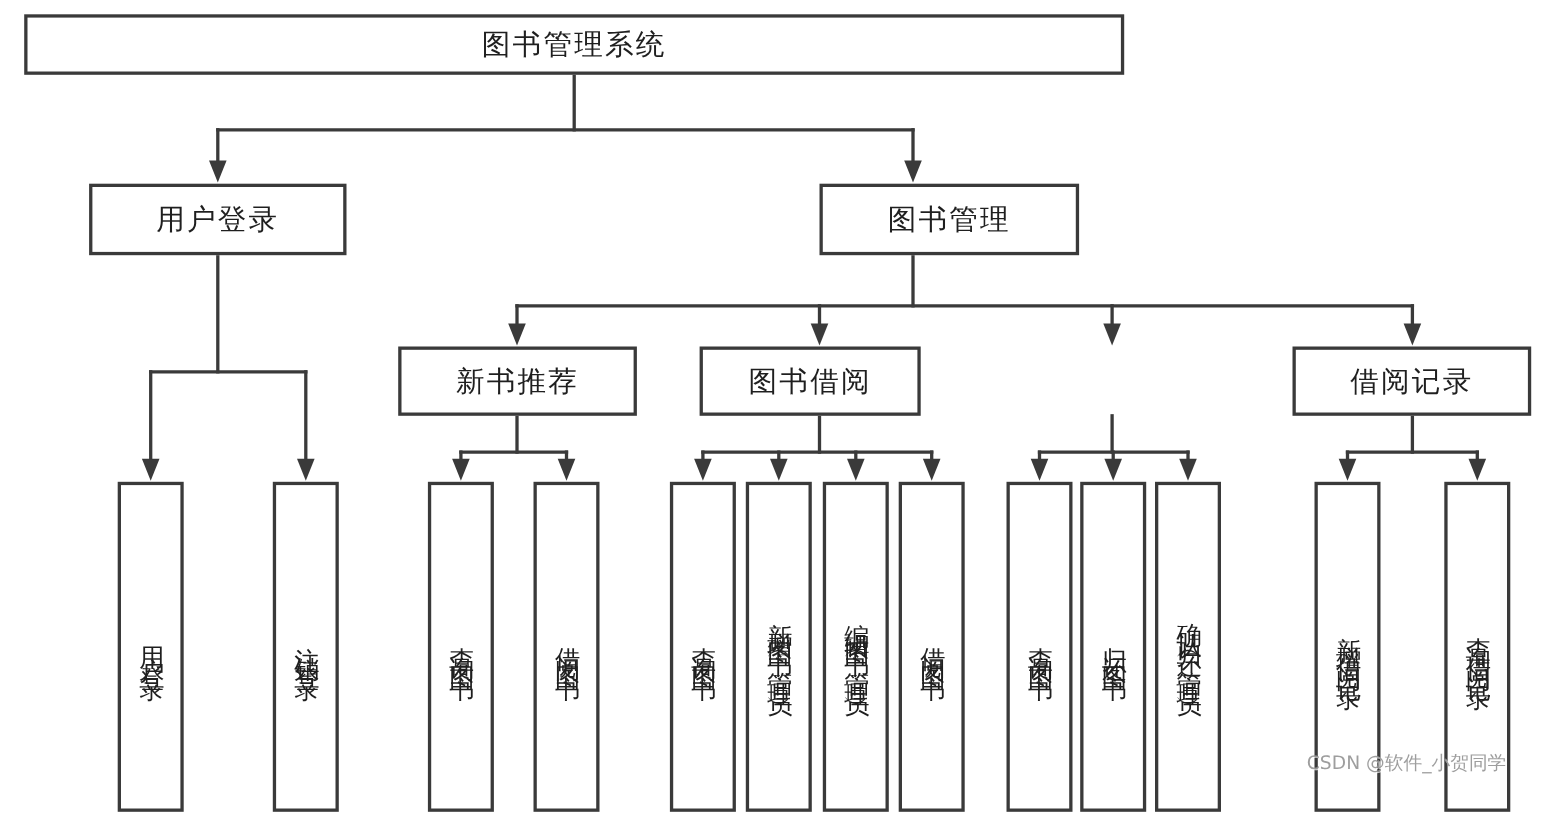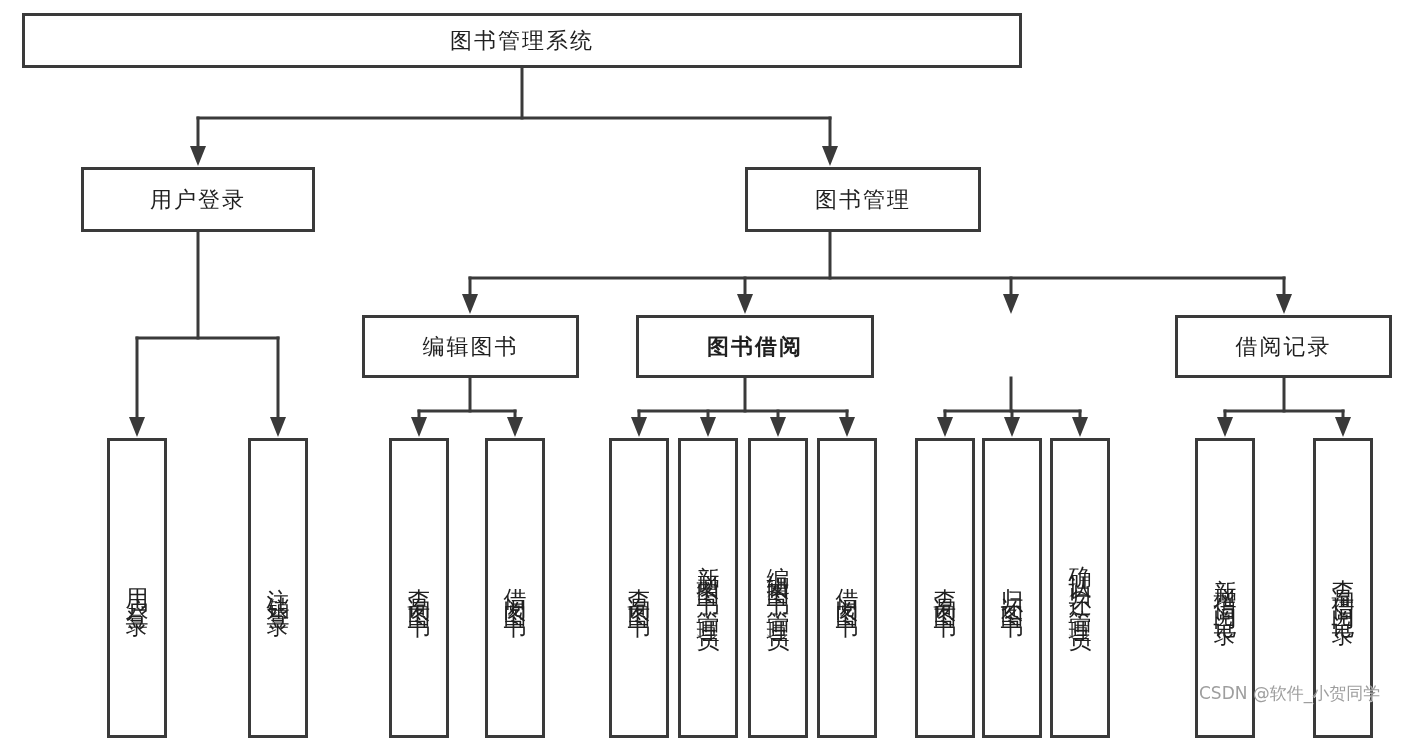--- a/index.html
+++ b/index.html
@@ -22,21 +22,21 @@
     pointer-events: none;
   }
   .hnode {
     position: absolute;
     box-sizing: border-box;
     border: 3px solid #3a3a3a;
     background: #ffffff;
     display: flex;
     align-items: center;
     justify-content: center;
-    font-size: 22px;
+    font-size: 26px;
     letter-spacing: 2px;
     color: #1f1f1f;
     z-index: 2;
   }
   .vnode {
     position: absolute;
     box-sizing: border-box;
     border: 3px solid #3a3a3a;
     background: #ffffff;
     width: 60px;
@@ -53,21 +53,21 @@
     font-size: 23px;
     letter-spacing: 9px;
     color: #1f1f1f;
     line-height: 1;
     white-space: nowrap;
   }
   #node-root        { left: 22px;   top: 13px;  width: 1000px; height: 55px; }
   #node-user-login  { left: 81px;   top: 167px; width: 234px;  height: 65px; }
   #node-book-mgmt   { left: 712px;  top: 167px; width: 236px;  height: 65px; margin-left: 33px; }
   #node-new-book-rec     { left: 362px;  top: 315px; width: 217px; height: 63px; }
-  #node-book-borrowing   { left: 636px;  top: 315px; width: 238px; height: 63px; font-weight: bold; }
+  #node-book-borrowing   { left: 636px;  top: 315px; width: 201px; height: 63px; }
   #node-current-borrow   { left: 903px;  top: 315px; width: 217px; height: 63px; }
   #node-borrow-records   { left: 1175px; top: 315px; width: 217px; height: 63px; }
   #leaf-user-login          { left: 107px;  }
   #leaf-logout              { left: 248px;  }
   #leaf-query-books-rec     { left: 389px;  }
   #leaf-borrow-books-rec    { left: 485px;  }
   #leaf-query-books-bor     { left: 609px;  }
   #leaf-add-book-admin      { left: 678px;  }
   #leaf-edit-book-admin     { left: 748px;  }
   #leaf-borrow-books-bor    { left: 817px;  }
@@ -78,21 +78,20 @@
   #leaf-query-borrow-record { left: 1313px; }
   #watermark {
     position: absolute;
     left: 1188px;
     top: 682px;
     font-size: 17px;
     color: rgba(148, 148, 148, 0.9);
     white-space: nowrap;
     z-index: 3;
     text-shadow: 1px 1px 0 rgba(255,255,255,0.7);
-    margin-left: 11px;
   }
 </style>
 </head>
 <body>
 
 <div id="canvas">
 
   <svg id="connector-layer" viewBox="0 0 1405 747" xmlns="http://www.w3.org/2000/svg">
     <g stroke="#3a3a3a" stroke-width="3" fill="none" stroke-linecap="square">
 
@@ -164,21 +163,21 @@
       <polygon points="1217,417 1233,417 1225,437"></polygon>
       <polygon points="1335,417 1351,417 1343,437"></polygon>
     </g>
   </svg>
 
   <div class="hnode" id="node-root">图书管理系统</div>
 
   <div class="hnode" id="node-user-login">用户登录</div>
   <div class="hnode" id="node-book-mgmt">图书管理</div>
 
-  <div class="hnode" id="node-new-book-rec">编辑图书</div>
+  <div class="hnode" id="node-new-book-rec">新书推荐</div>
   <div class="hnode" id="node-book-borrowing">图书借阅</div>
   <div class="hnode" id="node-borrow-records">借阅记录</div>
 
   <div class="vnode" id="leaf-user-login">
     <span class="vtext">用户登录</span>
   </div>
   <div class="vnode" id="leaf-logout">
     <span class="vtext">注销登录</span>
   </div>
 

